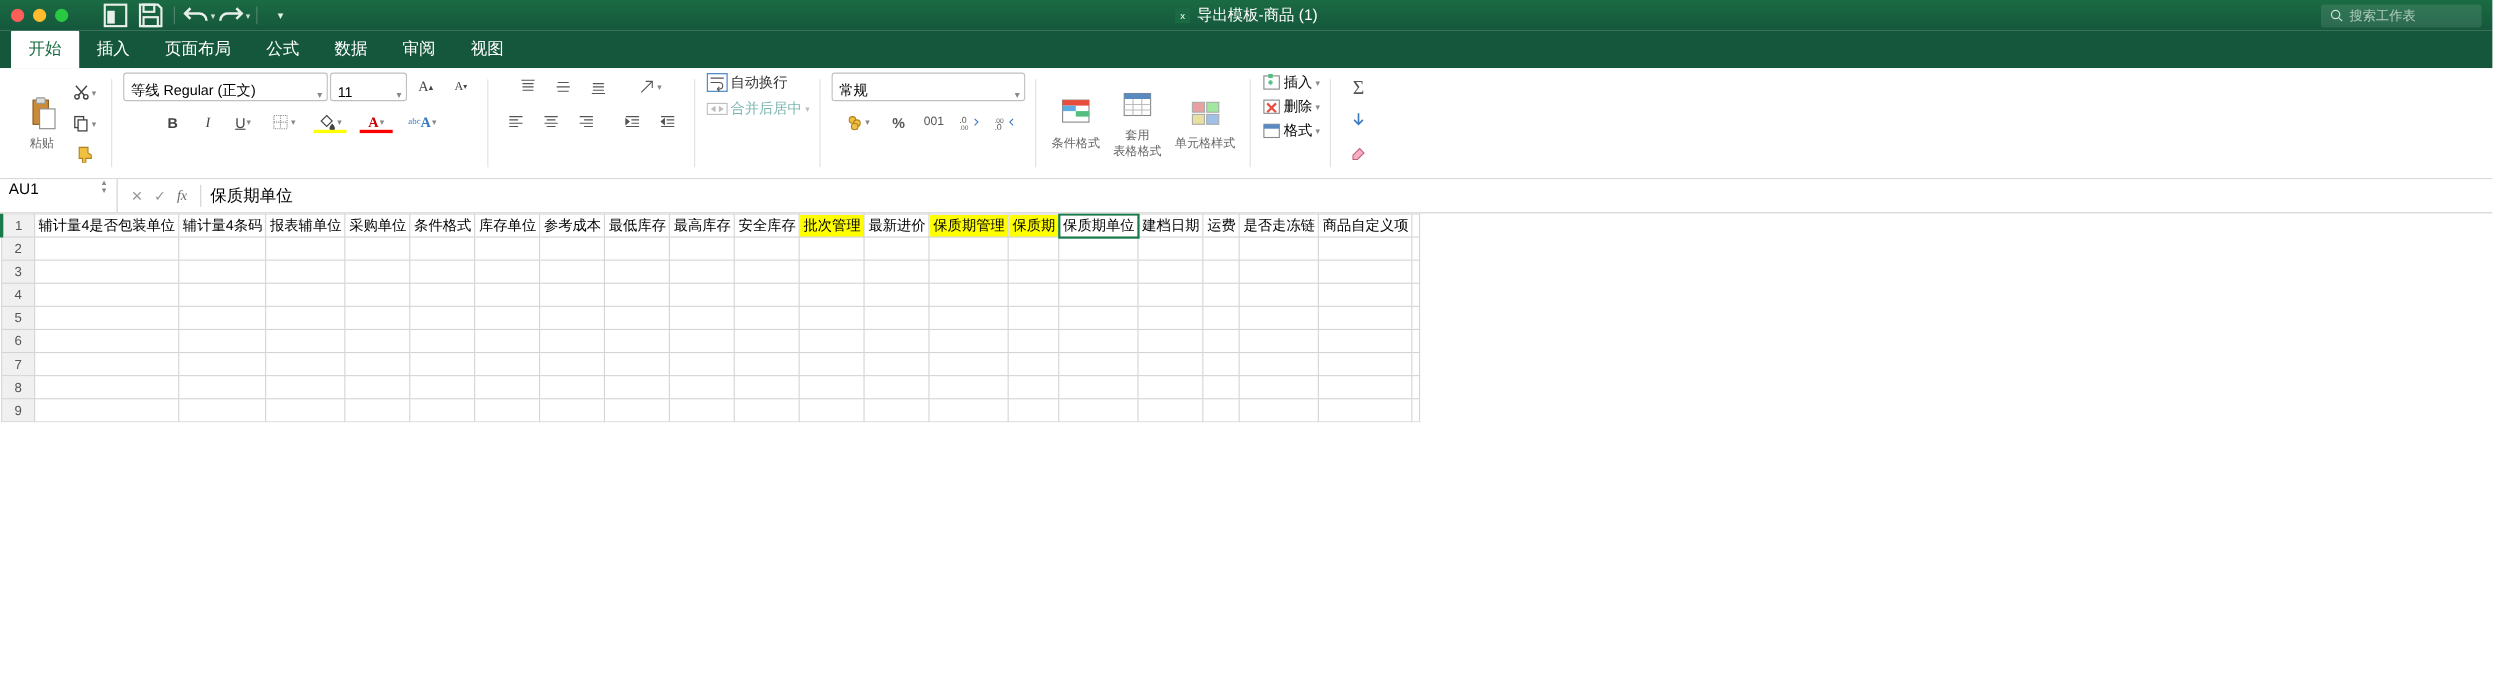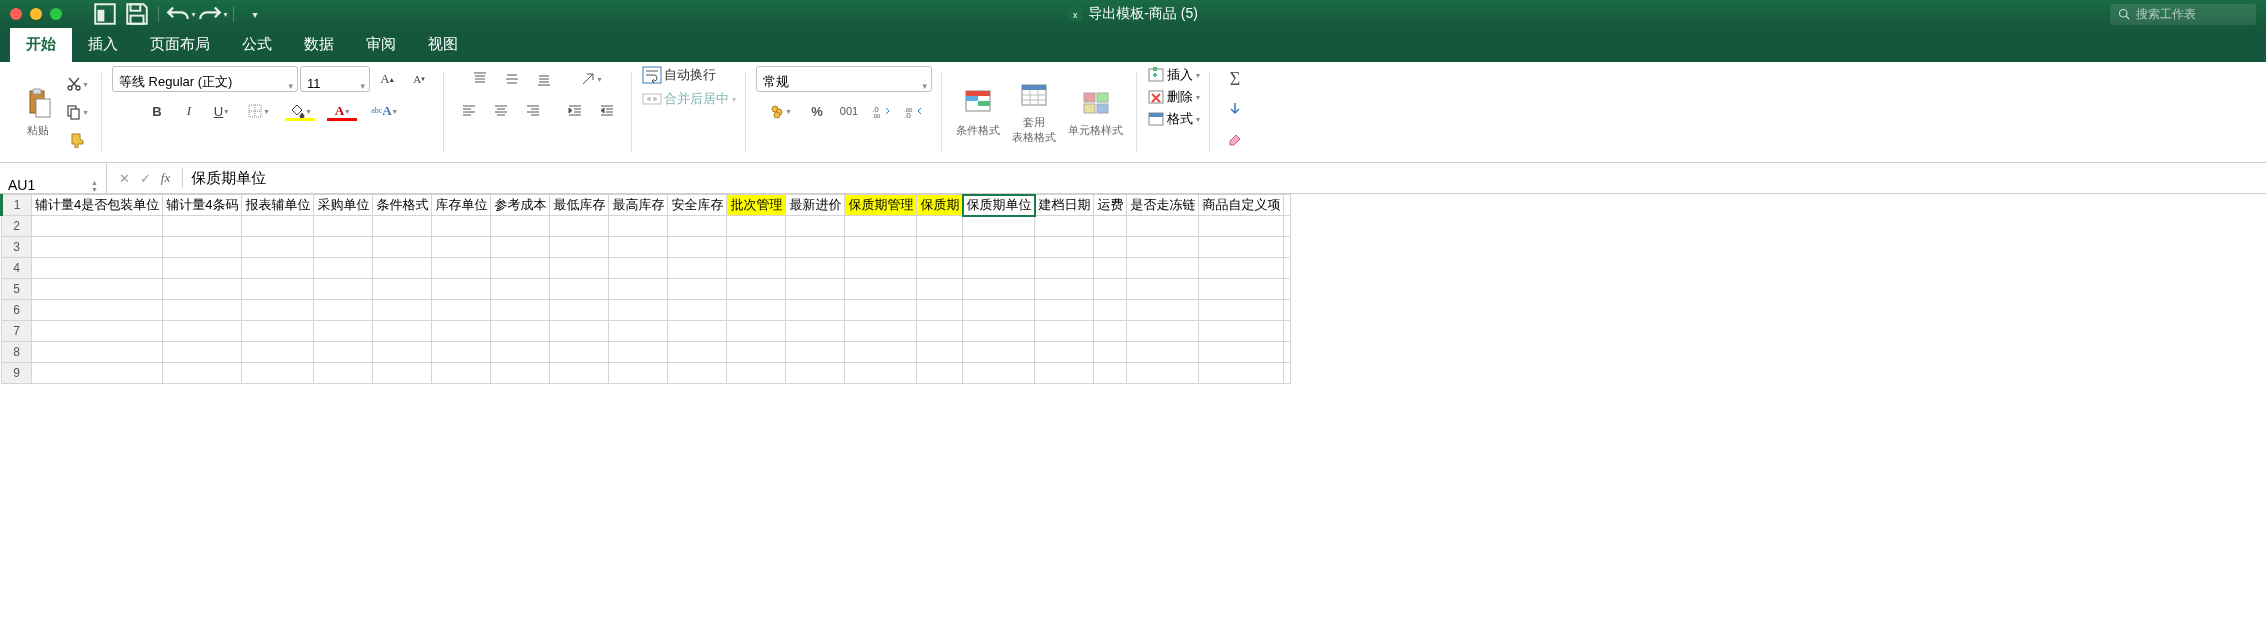--- a/index.html
+++ b/index.html
@@ -8,41 +8,41 @@
 .tlight{width:12px;height:12px;border-radius:50%}
 .red{background:#ff5f57}.yellow{background:#febc2e}.green{background:#28c840}
 .qat{display:flex;align-items:center;gap:6px;margin-left:20px}
 .qat-btn{width:26px;height:22px;display:flex;align-items:center;justify-content:center;color:#e8f0ea;cursor:pointer}
 .qat-sep{width:1px;height:16px;background:rgba(255,255,255,.25);margin:0 2px}
 .doc-title{position:absolute;left:50%;transform:translateX(-50%);display:flex;align-items:center;gap:6px;color:#fff;font-size:14px}
 .doc-title svg{width:14px;height:14px}
 .search-box{margin-left:auto;margin-right:10px;display:flex;align-items:center;background:rgba(255,255,255,.1);border-radius:3px;padding:2px 8px;color:#d0e0d5;gap:6px;font-size:12px;min-width:130px}
 .tabs{background:#15573c;height:34px;display:flex;align-items:flex-end;padding-left:10px}
 .tab{padding:8px 16px;color:#fff;font-size:15px;cursor:pointer}
-.tab.active{background:#fff;color:#1a6b43;font-weight:700;border-radius:2px 2px 0 0}
+.tab.active{background:#fff;color:#1a6b43;font-weight:400;border-radius:2px 2px 0 0}
 .ribbon{background:#fff;border-bottom:1px solid #d0d0d0;height:92px;display:flex;padding:4px 8px;gap:0}
 .grp{display:flex;flex-direction:column;align-items:center;padding:0 10px;position:relative}
 .grp::after{content:"";position:absolute;right:0;top:6px;bottom:6px;width:1px;background:#e0e0e0}
 .grp:last-child::after{display:none}
 .grp-body{display:flex;align-items:center;gap:4px;flex:1}
 .grp-label{font-size:11px;color:#666;margin-top:2px;text-align:center}
 .big-btn{display:flex;flex-direction:column;align-items:center;gap:2px;padding:2px 4px;cursor:pointer}
 .big-btn svg{width:32px;height:32px}
 .vstack{display:flex;flex-direction:column;gap:2px}
 .hstack{display:flex;align-items:center;gap:2px}
 .rbtn{width:28px;height:24px;display:flex;align-items:center;justify-content:center;border:1px solid transparent;border-radius:3px;cursor:pointer;color:#444}
 .rbtn.dd{width:38px}
 .font-sel{height:24px;border:1px solid #c0c0c0;border-radius:3px;padding:0 18px 0 6px;background:#fff;font-size:13px;min-width:160px;display:flex;align-items:flex-end;position:relative;cursor:pointer}
 .font-sel.sm{min-width:44px}
 .font-sel::after{content:"▾";position:absolute;right:4px;color:#888;font-size:9px}
 .num-fmt{min-width:150px}
 .color-strip{position:absolute;bottom:2px;left:4px;right:4px;height:3px}
 .caret{font-size:8px;color:#888;margin-left:1px}
 .formula-bar{height:30px;border-bottom:1px solid #d0d0d0;display:flex;align-items:center;background:#fff}
-.name-box{width:90px;border-right:1px solid #d0d0d0;padding:0 8px;font-size:14px;display:flex;align-items:flex-end;height:100%}
+.name-box{width:90px;border-right:1px solid #d0d0d0;padding:0 8px;font-size:14px;display:flex;align-items:flex-start;height:100%}
 .name-stepper{display:flex;flex-direction:column;margin-left:auto}
 .name-stepper span{font-size:7px;line-height:7px;color:#888;cursor:pointer}
 .fb-btns{display:flex;align-items:center;gap:10px;padding:0 12px;color:#999}
 .fb-btns span{cursor:pointer}
 .fx{font-style:italic;font-family:serif;color:#666}
 .fb-input{flex:1;padding:0 8px;font-size:15px}
 .grid-wrap{position:relative;overflow:hidden}
 .grid{border-collapse:collapse;table-layout:fixed}
 .grid th,.grid td{border:1px solid #d4d4d4;height:20px;font-size:13px;padding:0;text-align:center;background:#fff}
 .grid th{background:#f0f0f0;color:#555;font-weight:normal;font-size:12px}
@@ -94,21 +94,21 @@
         <span class="caret" style="color:#d0e0d5">▾</span>
       </div>
     <div class="qat-sep"></div>
     <div class="qat-btn" style="font-size:10px">▾</div>
   </div>
   <div class="doc-title">
     <svg viewBox="0 0 16 16">
         <rect width="16" height="16" fill="#1a6b43"></rect>
         <text x="8" y="12" fill="#fff" font-size="10" text-anchor="middle">x</text>
       </svg>
-    <span>导出模板-商品 (5)</span>
+    <span>导出模板-商品 (1)</span>
   </div>
   <div class="search-box">
     <svg width="12" height="12" viewBox="0 0 16 16" fill="none" stroke="currentColor" stroke-width="1.5">
         <circle cx="7" cy="7" r="5"></circle>
         <path d="M11 11l4 4"></path>
       </svg>
     <span style="opacity:.8">搜索工作表</span>
   </div>
 </div>
 

